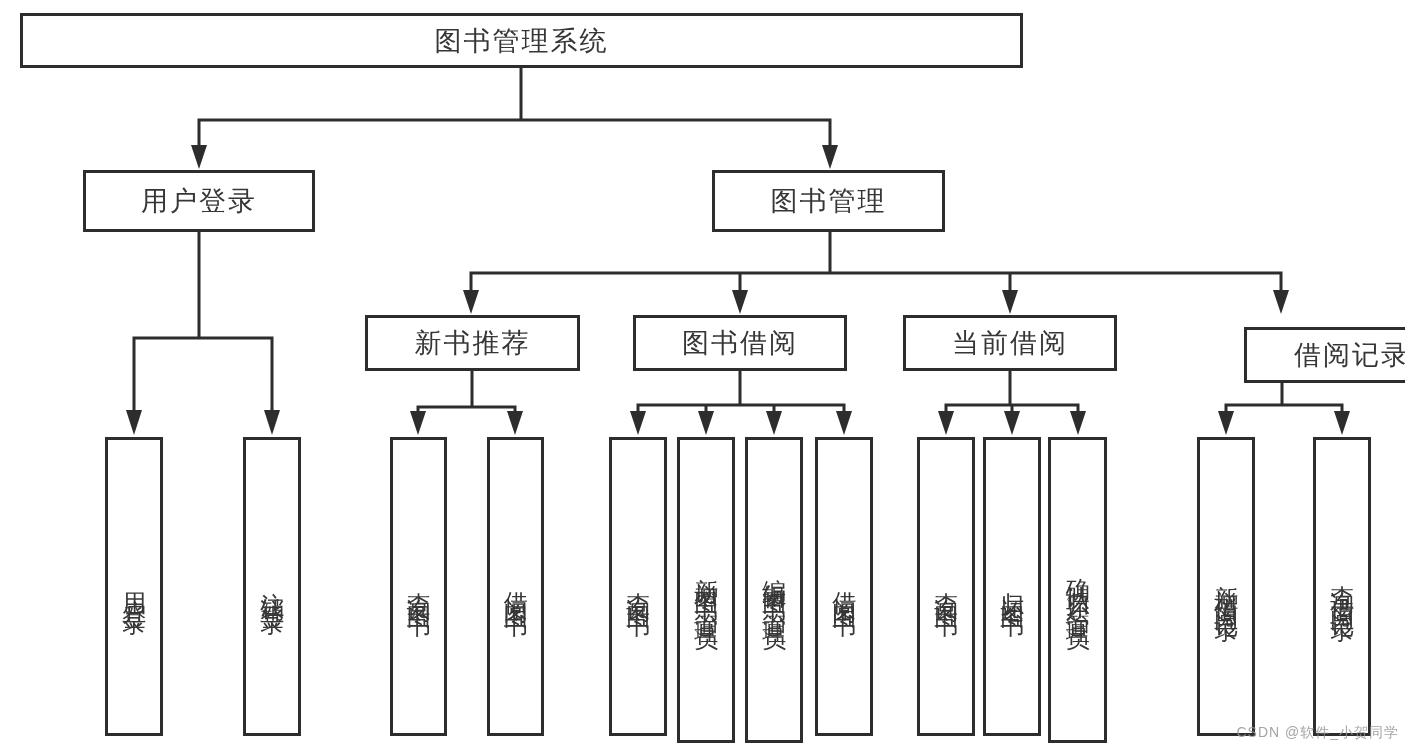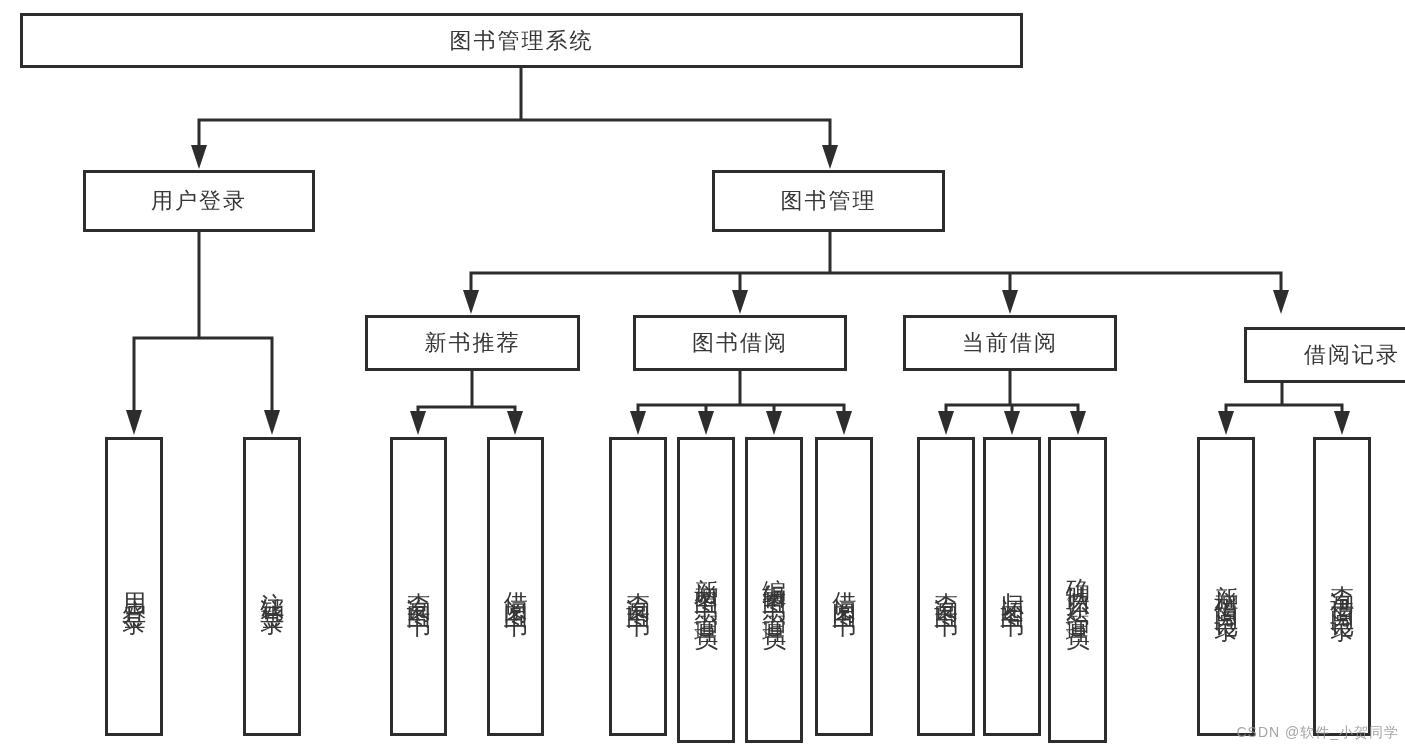--- a/index.html
+++ b/index.html
@@ -19,21 +19,21 @@
   .box {
     position: absolute;
     box-sizing: border-box;
     border: 3px solid #2d2d2d;
     background: #ffffff;
     display: flex;
     align-items: center;
     justify-content: center;
     color: #363636;
   }
-  .hbox { font-size: 22px; letter-spacing: 2px; white-space: nowrap; }
+  .hbox { font-size: 27px; letter-spacing: 2px; white-space: nowrap; }
   .vbox { font-size: 24px; }
   .vbox .label {
     writing-mode: vertical-rl;
     text-orientation: mixed;
     letter-spacing: 7px;
     line-height: 1.1;
   }
   .watermark {
     position: absolute;
     right: 6px;

